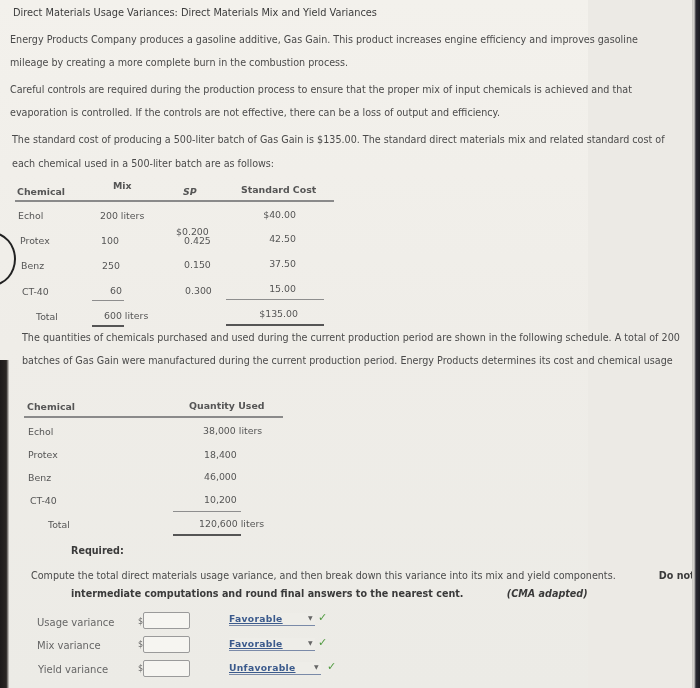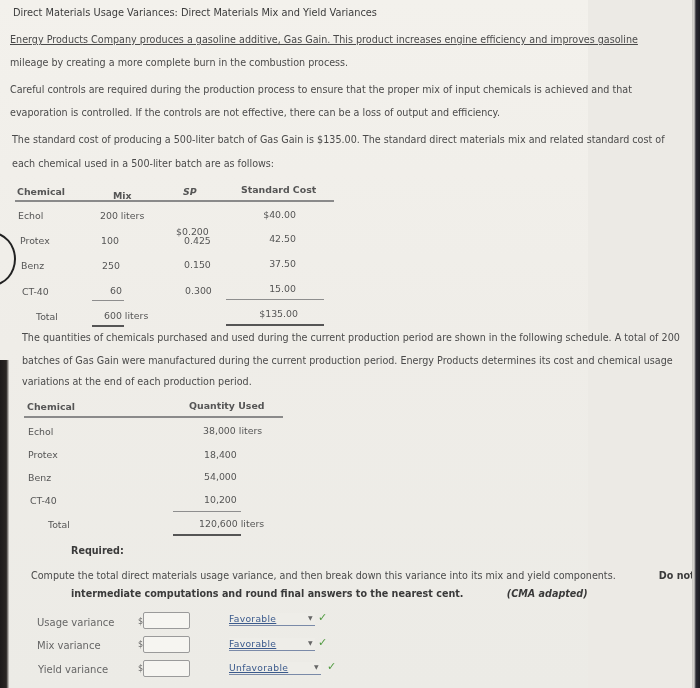--- a/index.html
+++ b/index.html
@@ -37,48 +37,48 @@
   }
   .input-box {
     position: absolute; width: 47px; height: 17px;
     border: 1px solid #9a9a9a; border-radius: 2px; background: #f6f5f1;
     box-sizing: border-box;
   }
   .dollar { position: absolute; font-size: 8px; color: #666; }
   .select {
     position: absolute; height: 13px; border-bottom: 1px solid #7a8aa8;
     box-sizing: border-box; background: #eeede8;
-    font-size: 9.2px; font-weight: normal; color: #3b5a8c;
+    font-size: 9.2px; font-weight: bold; color: #3b5a8c;
     text-decoration: underline; letter-spacing: 0.3px;
   }
   .select .arrow {
     position: absolute; right: 2px; top: 1px; font-size: 6px; color: #666; text-decoration: none;
   }
   .check { position: absolute; font-size: 11px; color: #4f9a3f; font-weight: bold; }
   .lbl { position: absolute; font-size: 10px; color: #666; white-space: nowrap; text-align: right; }
 </style>
 </head>
 <body>
 
 <div class="page">
 
   <div class="t title">Direct Materials Usage Variances: Direct Materials Mix and Yield Variances</div>
 
-  <div class="t" style="left:10px; top:34px;text-decoration:underline;">Energy Products Company produces a gasoline additive, Gas Gain. This product increases engine efficiency and improves gasoline</div>
+  <div class="t" style="left:10px; top:34px;">Energy Products Company produces a gasoline additive, Gas Gain. This product increases engine efficiency and improves gasoline</div>
   <div class="t" style="left:10px; top:57px;">mileage by creating a more complete burn in the combustion process.</div>
 
   <div class="t" style="left:10px; top:84px;">Careful controls are required during the production process to ensure that the proper mix of input chemicals is achieved and that</div>
   <div class="t" style="left:10px; top:107px;">evaporation is controlled. If the controls are not effective, there can be a loss of output and efficiency.</div>
 
   <div class="t" style="left:12px; top:134px;">The standard cost of producing a 500-liter batch of Gas Gain is $135.00. The standard direct materials mix and related standard cost of</div>
   <div class="t" style="left:12px; top:158px;">each chemical used in a 500-liter batch are as follows:</div>
 
   <div>
     <div class="cell hdr" style="left:17px; top:186px;">Chemical</div>
-    <div class="cell hdr" style="left:113px; top:190px;">Mix</div>
+    <div class="cell hdr" style="left:113px; top:180px;">Mix</div>
     <div class="cell hdr ital" style="left:183px; top:186px;">SP</div>
     <div class="cell hdr" style="left:241px; top:184px;">Standard Cost</div>
     <div class="rule" style="left:15px; top:200px; width:319px;"></div>
 
     <div>
       <div class="cell" style="left:18px; top:210px;">Echol</div>
       <div class="cell" style="left:100px; top:210px;">200  liters</div>
       <div class="cell" style="left:176px; top:210px;margin-top:16px;">$0.200</div>
       <div class="cell r" style="left:236px; width:60px; top:209px;">$40.00</div>
     </div>
@@ -110,38 +110,37 @@
       <div class="cell r" style="left:236px; width:62px; top:308px;">$135.00</div>
     </div>
     <div class="rule-dbl" style="left:92px; top:325px; width:32px;"></div>
     <div class="rule-dbl" style="left:226px; top:324px; width:98px;"></div>
   </div>
 
   <div class="circle"></div>
 
   <div class="t" style="left:22px; top:332px;">The quantities of chemicals purchased and used during the current production period are shown in the following schedule. A total of 200</div>
   <div class="t" style="left:22px; top:355px;">batches of Gas Gain were manufactured during the current production period. Energy Products determines its cost and chemical usage</div>
-  <div class="t" style="left:22px; top:376px;">variations at the end of each production period.</div>
 
   <div>
     <div class="cell hdr" style="left:27px; top:401px;">Chemical</div>
     <div class="cell hdr" style="left:189px; top:400px;">Quantity Used</div>
     <div class="rule" style="left:24px; top:416px; width:259px;"></div>
 
     <div>
       <div class="cell" style="left:28px; top:426px;">Echol</div>
       <div class="cell" style="left:203px; top:425px;">38,000  liters</div>
     </div>
     <div>
       <div class="cell" style="left:28px; top:449px;">Protex</div>
       <div class="cell" style="left:204px; top:449px;">18,400</div>
     </div>
     <div>
       <div class="cell" style="left:28px; top:472px;">Benz</div>
-      <div class="cell" style="left:204px; top:471px;">54,000</div>
+      <div class="cell" style="left:204px; top:471px;">46,000</div>
     </div>
     <div>
       <div class="cell" style="left:30px; top:495px;">CT-40</div>
       <div class="cell" style="left:204px; top:494px;">10,200</div>
     </div>
 
     <div class="rule-thin" style="left:173px; top:511px; width:68px;"></div>
 
     <div>
       <div class="cell" style="left:48px; top:519px;">Total</div>

